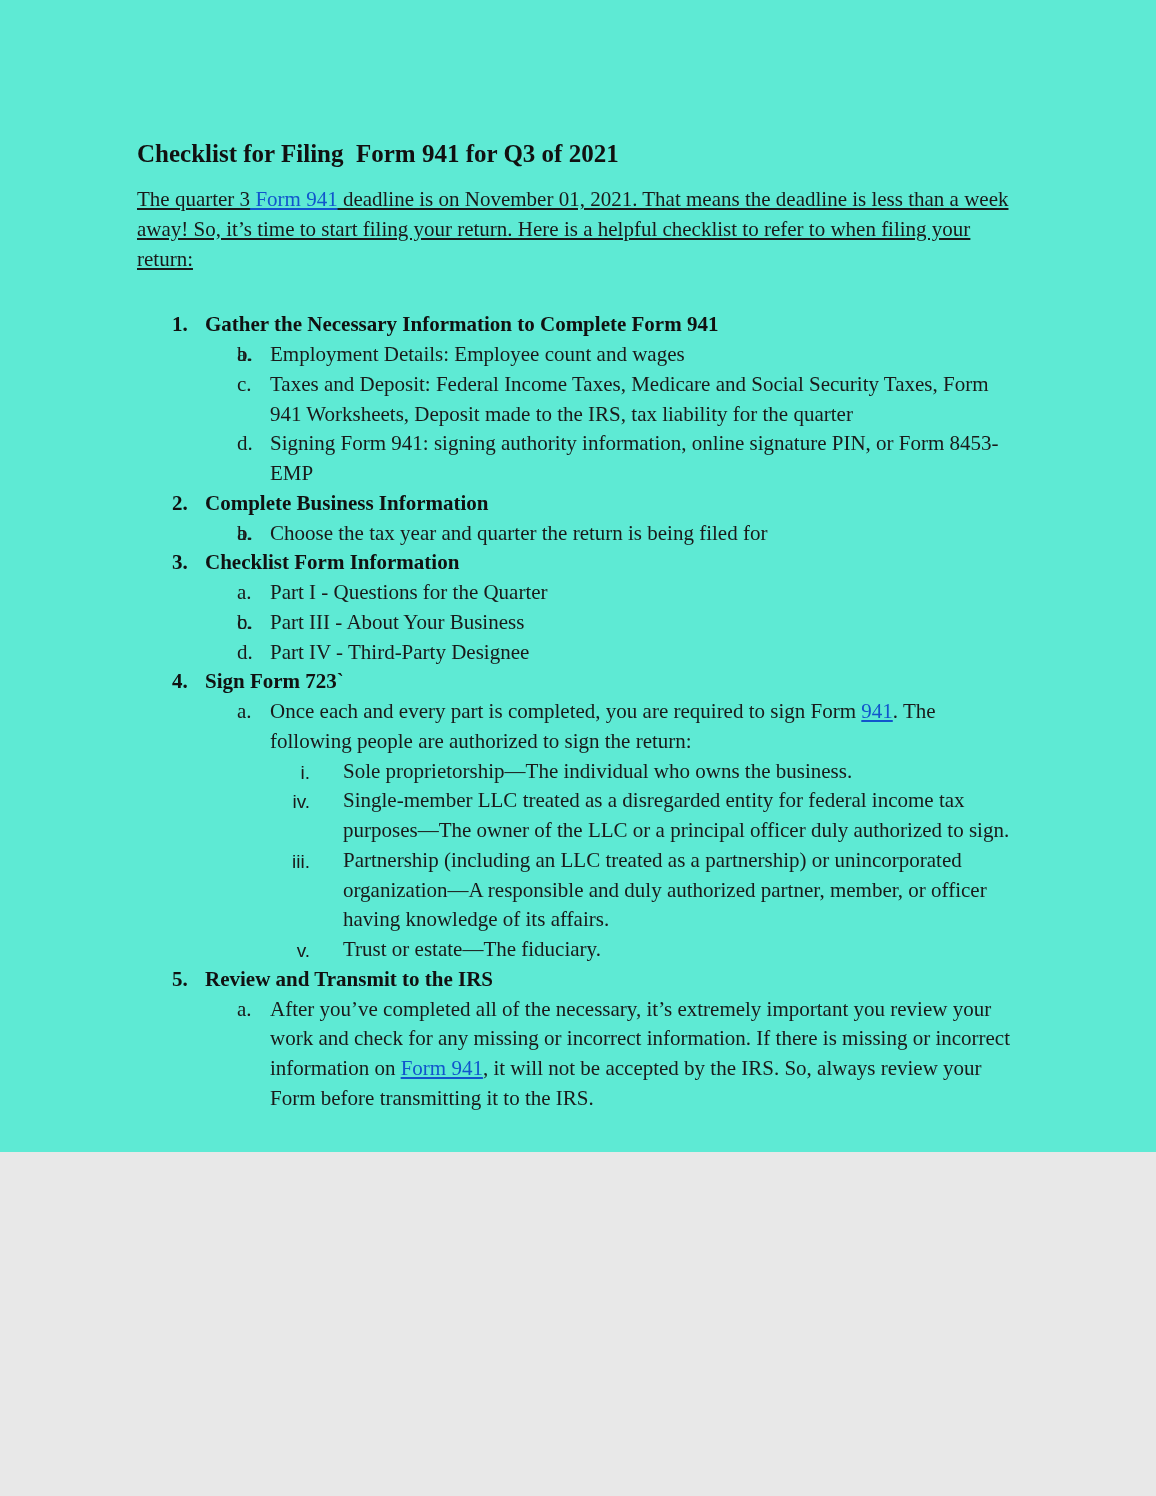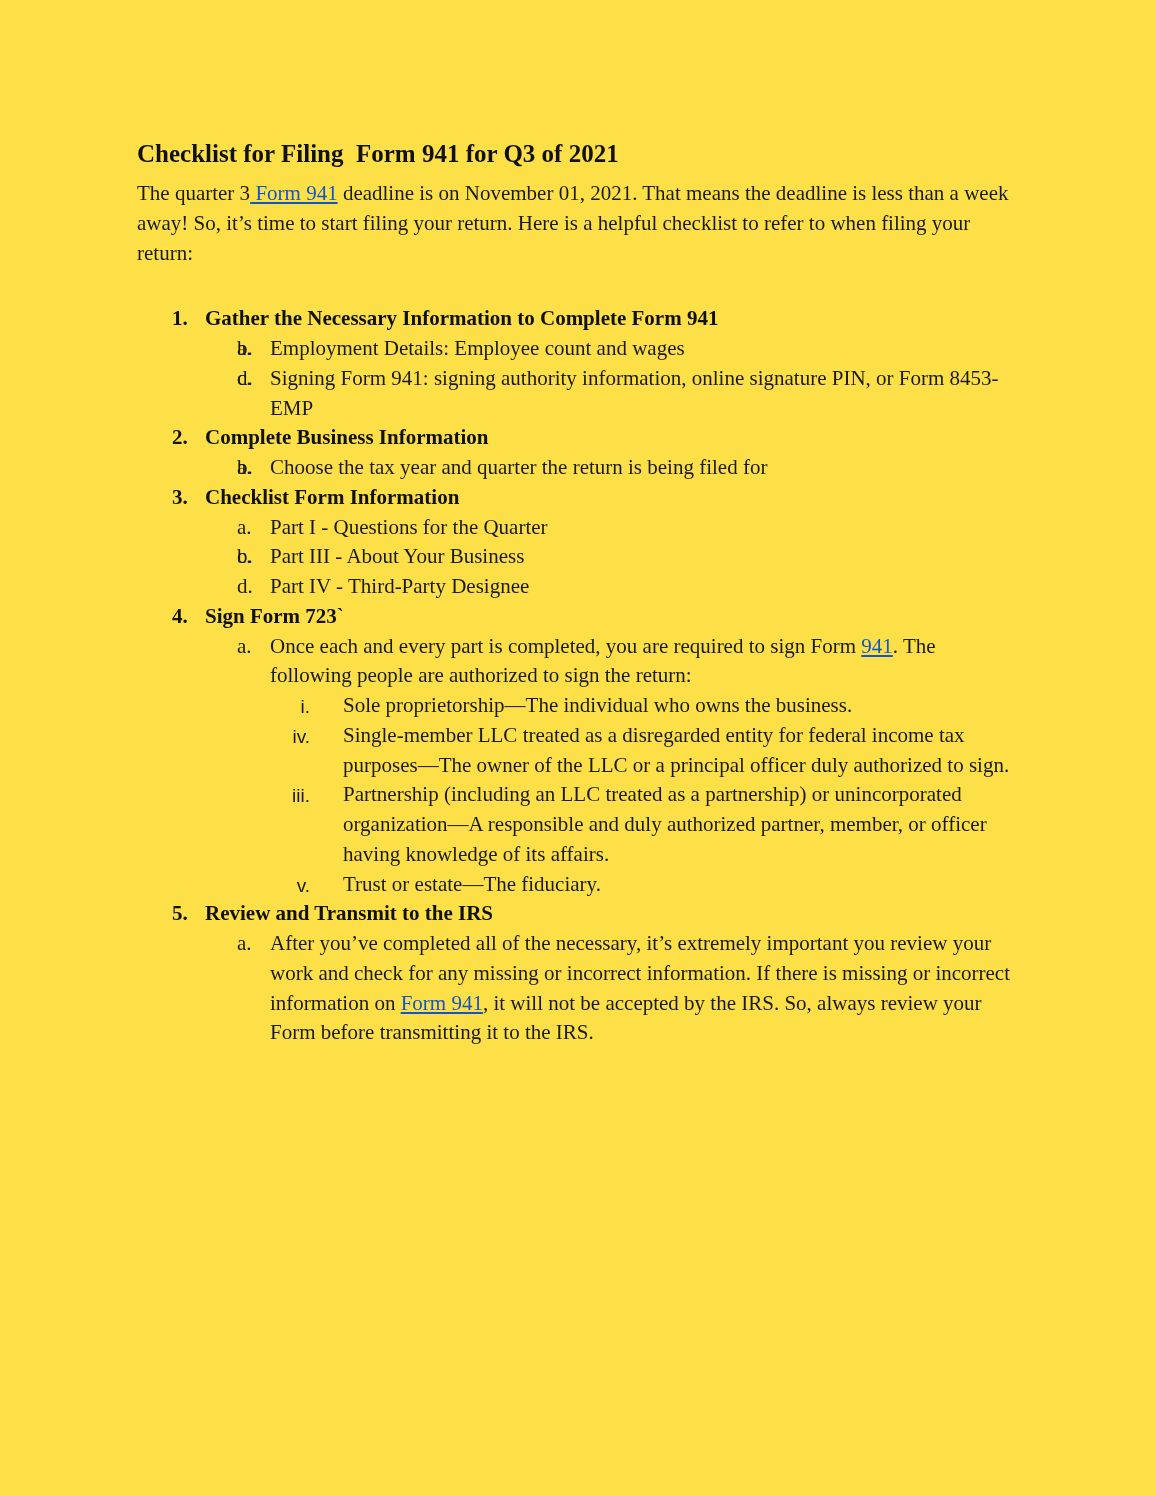--- a/index.html
+++ b/index.html
@@ -3,44 +3,45 @@
 <meta charset="utf-8">
 <style>
   html, body {
     margin: 0;
     padding: 0;
     background: #e8e8e8;
   }
   .page {
     position: relative;
     width: 1156px;
-    height: 1496px;
-    background: #fde047;
+    height: 1152px;
+    background: #5eead4;
     font-family: "Liberation Serif", serif;
     color: #1a1a1a;
     overflow: hidden;
   }
   .content {
     position: absolute;
     left: 137px;
     top: 137px;
     width: 878px;
   }
   .doc-title {
     margin: 0;
     font-size: 25px;
     line-height: 34px;
     font-weight: bold;
     white-space: pre-wrap;
     color: #111111;
   }
   .intro {
-    margin: 8px 0 0 0;
+    margin: 14px 0 0 0;
     font-size: 21px;
     line-height: 29.75px;
+    text-decoration: underline;
   }
   .link {
     color: #1155cc;
     text-decoration: underline;
     white-space: pre-wrap;
     cursor: pointer;
   }
   .checklist {
     margin-top: 36px;
     font-size: 21px;
@@ -101,20 +102,21 @@
       </div>
       <div class="sub">
         <span class="letter">a.</span>
       </div>
       <div class="sub">
         <span class="letter">b.</span>
         <span>Employment Details: Employee count and wages</span>
       </div>
       <div class="sub">
         <span class="letter">c.</span>
+        <span>Taxes and Deposit: Federal Income Taxes, Medicare and Social Security Taxes, Form 941 Worksheets, Deposit made to the IRS, tax liability for the quarter</span>
       </div>
       <div class="sub">
         <span class="letter">d.</span>
         <span>Signing Form 941: signing authority information, online signature PIN, or Form 8453-EMP</span>
       </div>
 
       <div class="item-title">
         <span class="num">2.</span>
         <span>Complete Business Information</span>
       </div>

